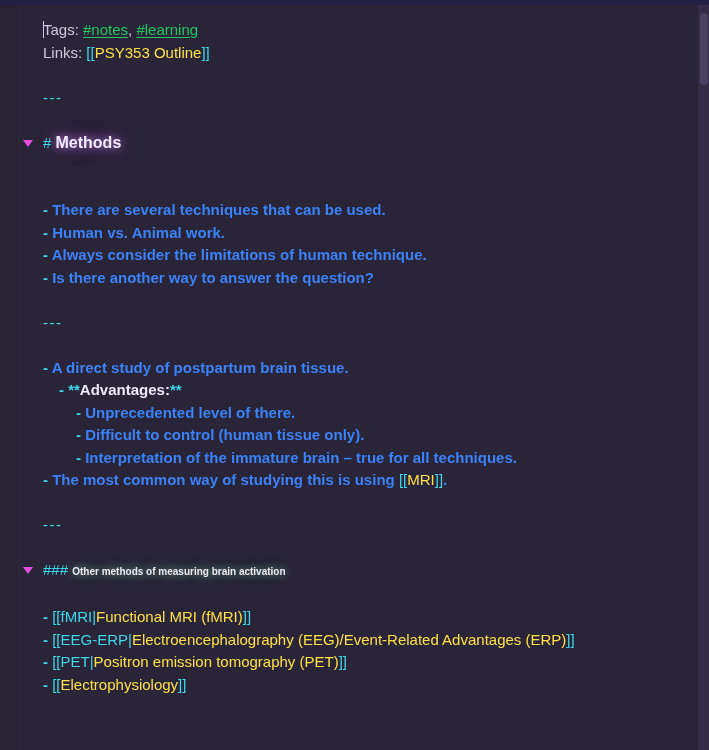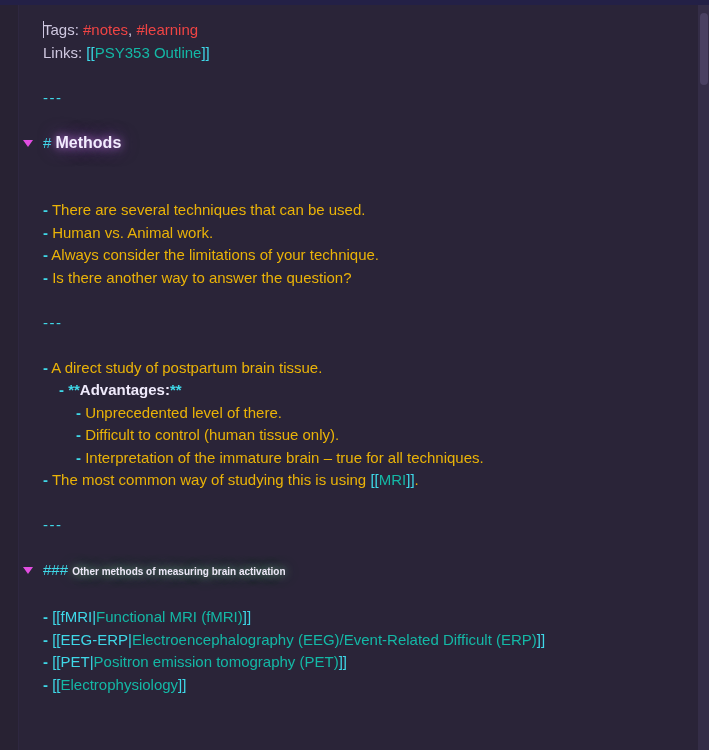--- a/index.html
+++ b/index.html
@@ -83,28 +83,28 @@
     left: 4px;
     top: 8px;
     width: 0; height: 0;
     border-left: 5px solid transparent;
     border-right: 5px solid transparent;
     border-top: 7px solid #e24de2;
     cursor: pointer;
   }
 
   
-  .plain       { color: #eab308; }
+  .plain       { color: #3b82f6; font-weight: bold; }
   .label       { color: #cfc8e0; margin-top: 30px; }
-  .tag         { color: #ef4444; text-underline-offset: 2px; cursor: pointer; }
+  .tag         { color: #22c55e; text-decoration: underline; text-underline-offset: 2px; cursor: pointer; }
   .comma       { color: #cfc8e0; }
   .brackets    { color: #3fd8e8; }
   .pipe        { color: #3fd8e8; }
   .alias       { color: #3fd8e8; }
-  .linktext    { color: #14b8a6; cursor: pointer; }
+  .linktext    { color: #fde047; cursor: pointer; }
   .hr          { color: #3fd8e8; letter-spacing: 1.5px; }
   .bullet      { color: #3fd8e8; font-weight: bold; }
   .hashmark    { color: #3fd8e8; }
   .stars       { color: #3fd8e8; font-weight: bold; }
   .boldtext    { color: #efe9fb; font-weight: bold; }
 
   .h1text {
     color: #f3edff;
     font-weight: bold;
     font-size: 16px;
@@ -157,21 +157,21 @@
 
     <div class="line blank"></div>
 
     <div class="line"><span class="fold-arrow"></span><span class="hashmark">#</span><span class="plain"> </span><span class="h1text">Methods</span></div>
 
     <div class="line blank"></div>
     <div class="line blank"></div>
 
     <div class="line"><span class="bullet">-</span><span class="plain"> </span><span class="plain">There are several techniques that can be used.</span></div>
     <div class="line"><span class="bullet">-</span><span class="plain"> </span><span class="plain">Human vs. Animal work.</span></div>
-    <div class="line"><span class="bullet">-</span><span class="plain"> </span><span class="plain">Always consider the limitations of your technique.</span></div>
+    <div class="line"><span class="bullet">-</span><span class="plain"> </span><span class="plain">Always consider the limitations of human technique.</span></div>
     <div class="line"><span class="bullet">-</span><span class="plain"> </span><span class="plain">Is there another way to answer the question?</span></div>
 
     <div class="line blank"></div>
 
     <div class="line"><span class="hr">---</span></div>
 
     <div class="line blank"></div>
 
     <div class="line"><span class="bullet">-</span><span class="plain"> </span><span class="plain">A direct study of postpartum brain tissue.</span></div>
 
@@ -191,20 +191,20 @@
     <div class="line"><span class="hr">---</span></div>
 
     <div class="line blank"></div>
 
     <div class="line"><span class="fold-arrow"></span><span class="hashmark">###</span><span class="plain"> </span><span class="h3text">Other methods of measuring brain activation</span></div>
 
     <div class="line blank"></div>
 
     <div class="line"><span class="bullet">-</span><span class="plain"> </span><span class="brackets">[[</span><span class="alias">fMRI</span><span class="pipe">|</span><span class="linktext">Functional MRI (fMRI)</span><span class="brackets">]]</span></div>
 
-    <div class="line"><span class="bullet">-</span><span class="plain"> </span><span class="brackets">[[</span><span class="alias">EEG-ERP</span><span class="pipe">|</span><span class="linktext">Electroencephalography (EEG)/Event-Related Difficult (ERP)</span><span class="brackets">]]</span></div>
+    <div class="line"><span class="bullet">-</span><span class="plain"> </span><span class="brackets">[[</span><span class="alias">EEG-ERP</span><span class="pipe">|</span><span class="linktext">Electroencephalography (EEG)/Event-Related Advantages (ERP)</span><span class="brackets">]]</span></div>
 
     <div class="line"><span class="bullet">-</span><span class="plain"> </span><span class="brackets">[[</span><span class="alias">PET</span><span class="pipe">|</span><span class="linktext">Positron emission tomography (PET)</span><span class="brackets">]]</span></div>
 
     <div class="line"><span class="bullet">-</span><span class="plain"> </span><span class="brackets">[[</span><span class="linktext">Electrophysiology</span><span class="brackets">]]</span></div>
 
   </div>
 </div>
 
 </body></html>

